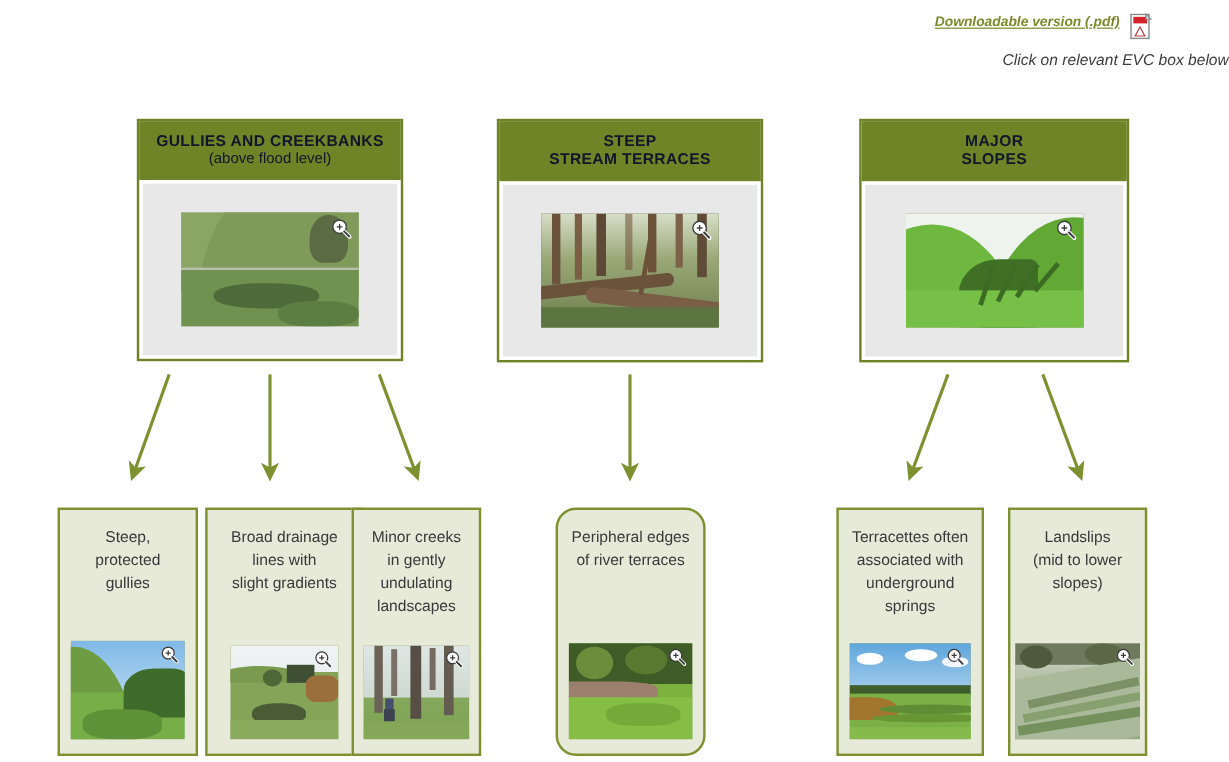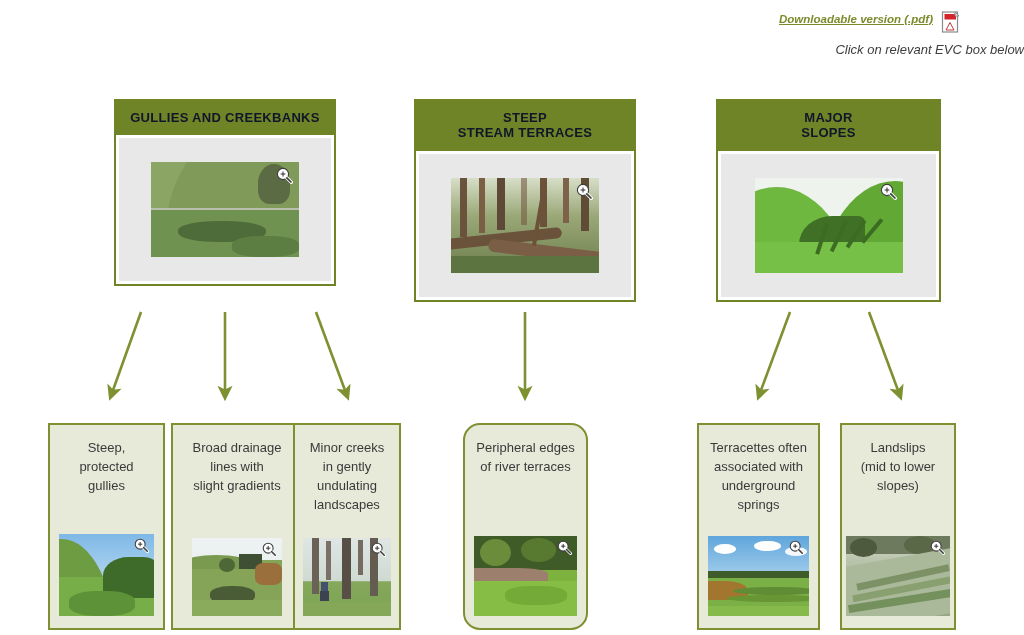--- a/index.html
+++ b/index.html
@@ -173,20 +173,21 @@
       <line x1="316" y1="312" x2="346" y2="393"></line>
       <line x1="525" y1="312" x2="525" y2="393"></line>
       <line x1="790" y1="312" x2="760" y2="393"></line>
       <line x1="869" y1="312" x2="899" y2="393"></line>
     </g>
   </svg>
 
   <div class="evc-card" style="left:114px; top:99px; width:222px;">
     <div class="evc-head">
       <span class="t1">GULLIES AND CREEKBANKS</span>
+      <span class="t2">(above flood level)</span>
     </div>
     <div class="evc-photo-wrap">
       <div class="photo" style="width:148px; height:95px;">
         <div class="scene sky-blue" style="background:linear-gradient(#c9dced 0%, #dfeaf3 100%);"></div>
         <div class="hill" style="left:-30%; top:-55%; width:130%; height:125%; background:#8aa564;"></div>
         <div class="hill" style="left:10%; top:-40%; width:120%; height:115%; background:#7f9a59;"></div>
         <div style="position:absolute; left:0; top:48%; width:100%; height:3px; background:#b9bfae;"></div>
         <div style="position:absolute; left:0; top:50%; width:100%; height:50%; background:#6f9250;"></div>
         <div style="position:absolute; left:18%; top:62%; width:60%; height:22%; background:#4e6c39; border-radius:45%;"></div>
         <div style="position:absolute; left:55%; top:78%; width:45%; height:22%; background:#5d7e42; border-radius:40%;"></div>

